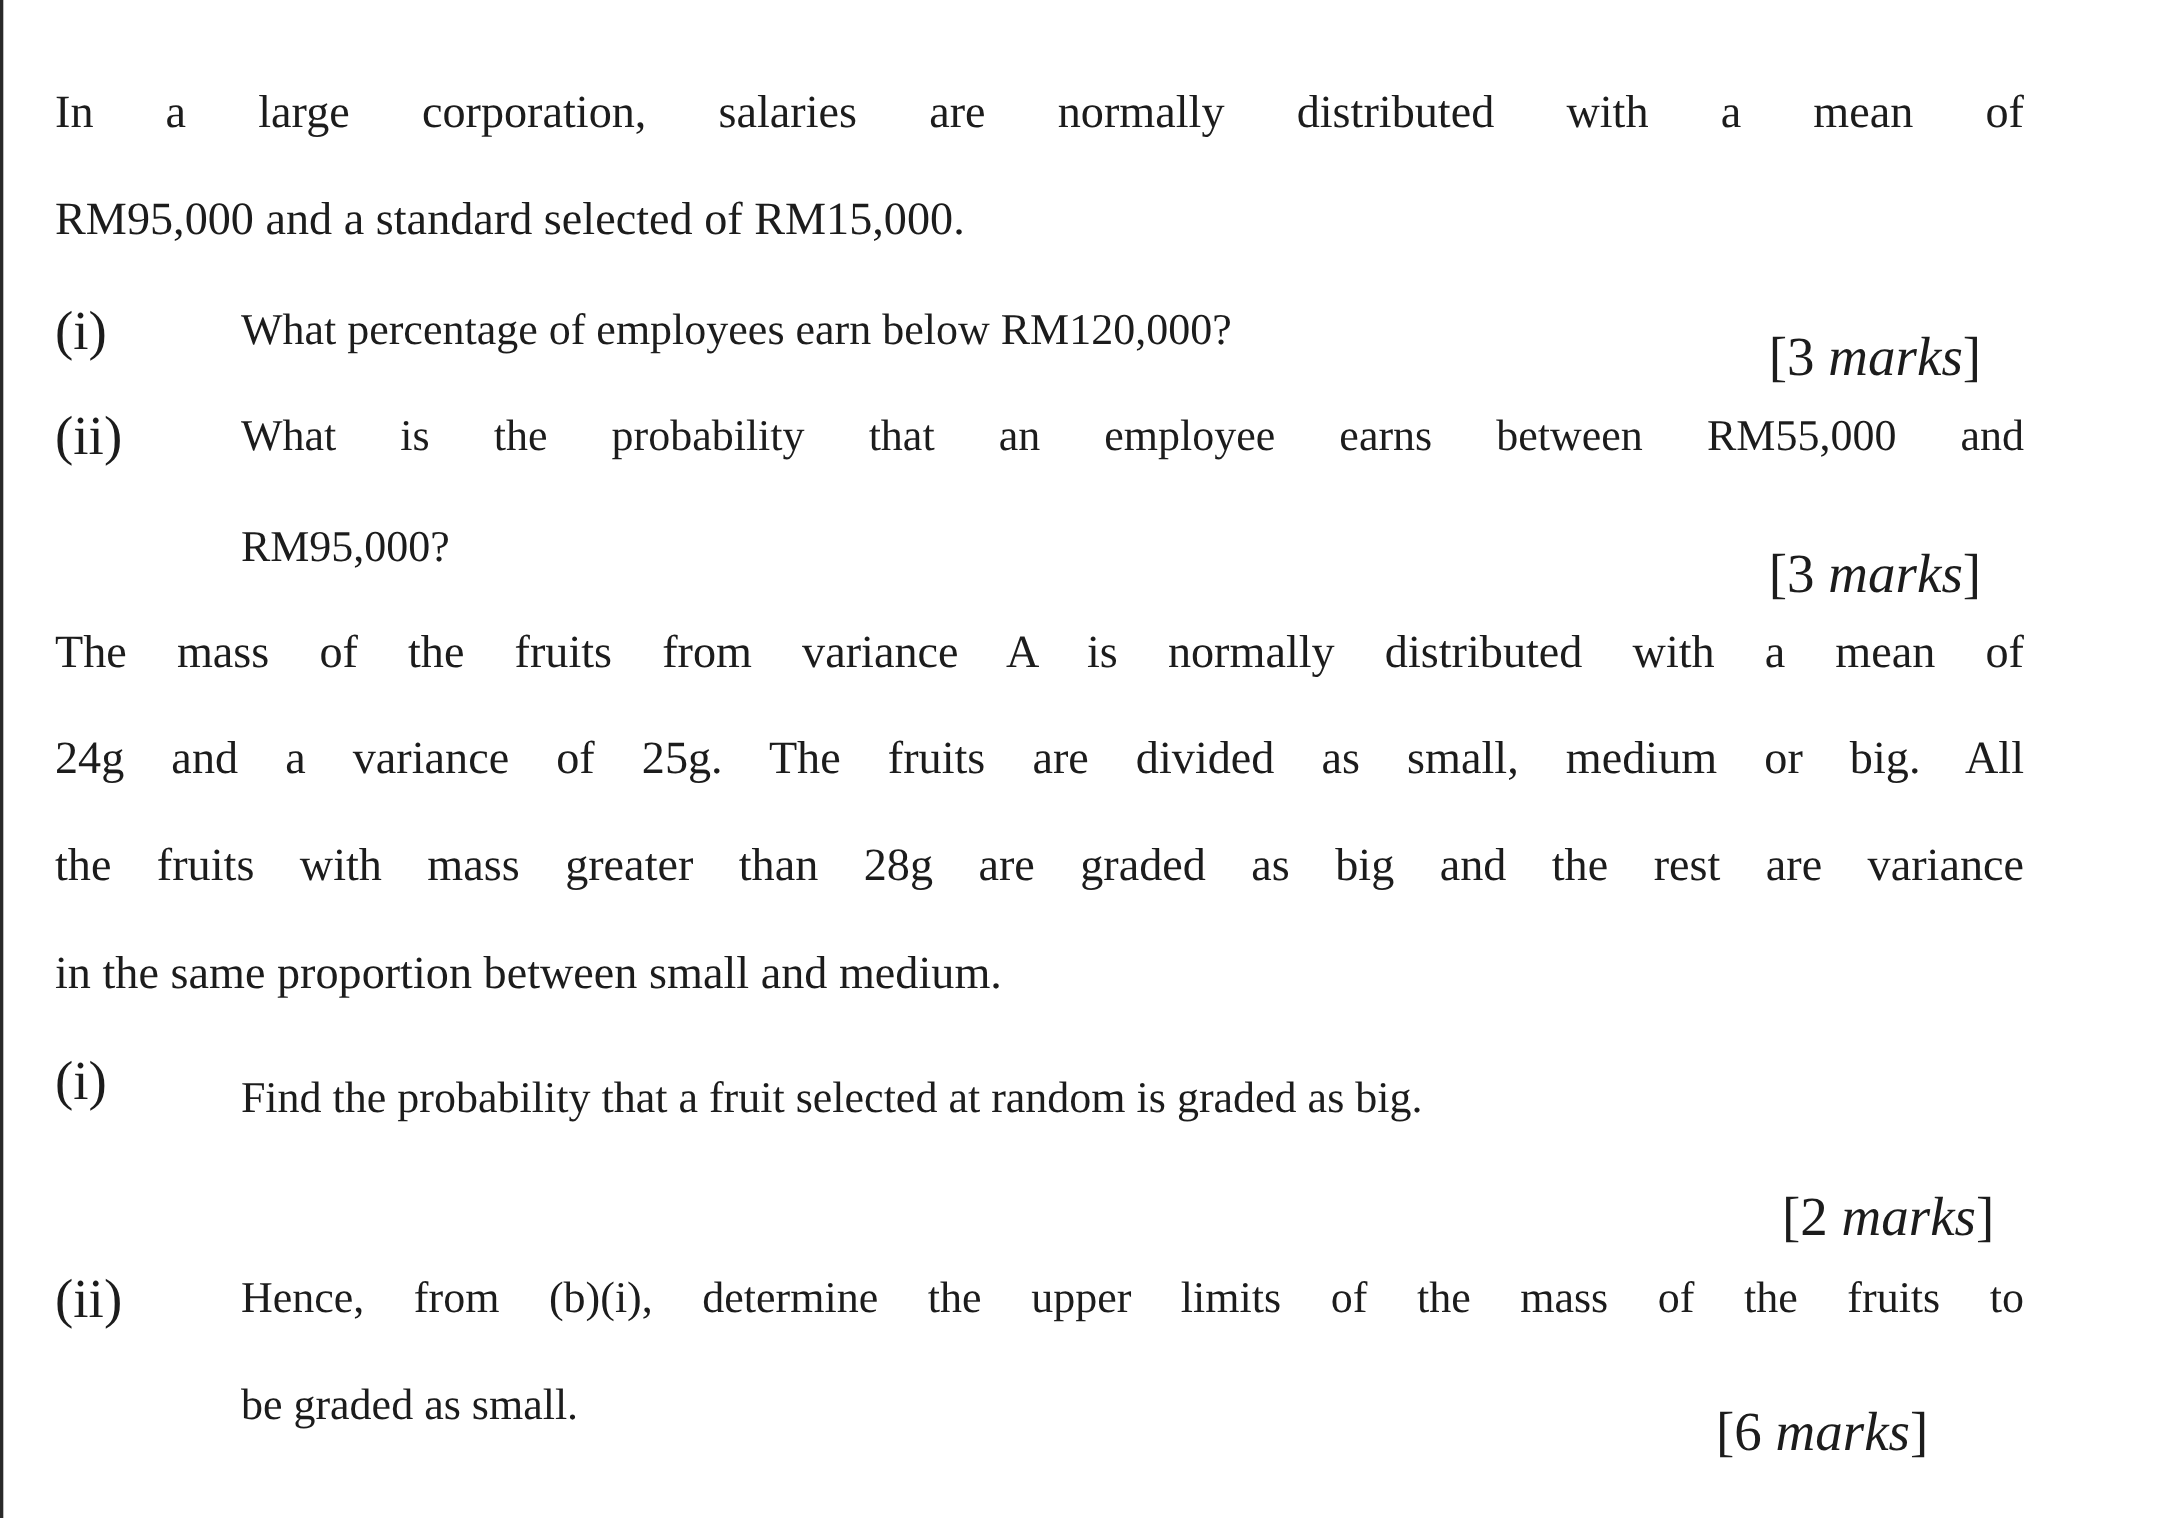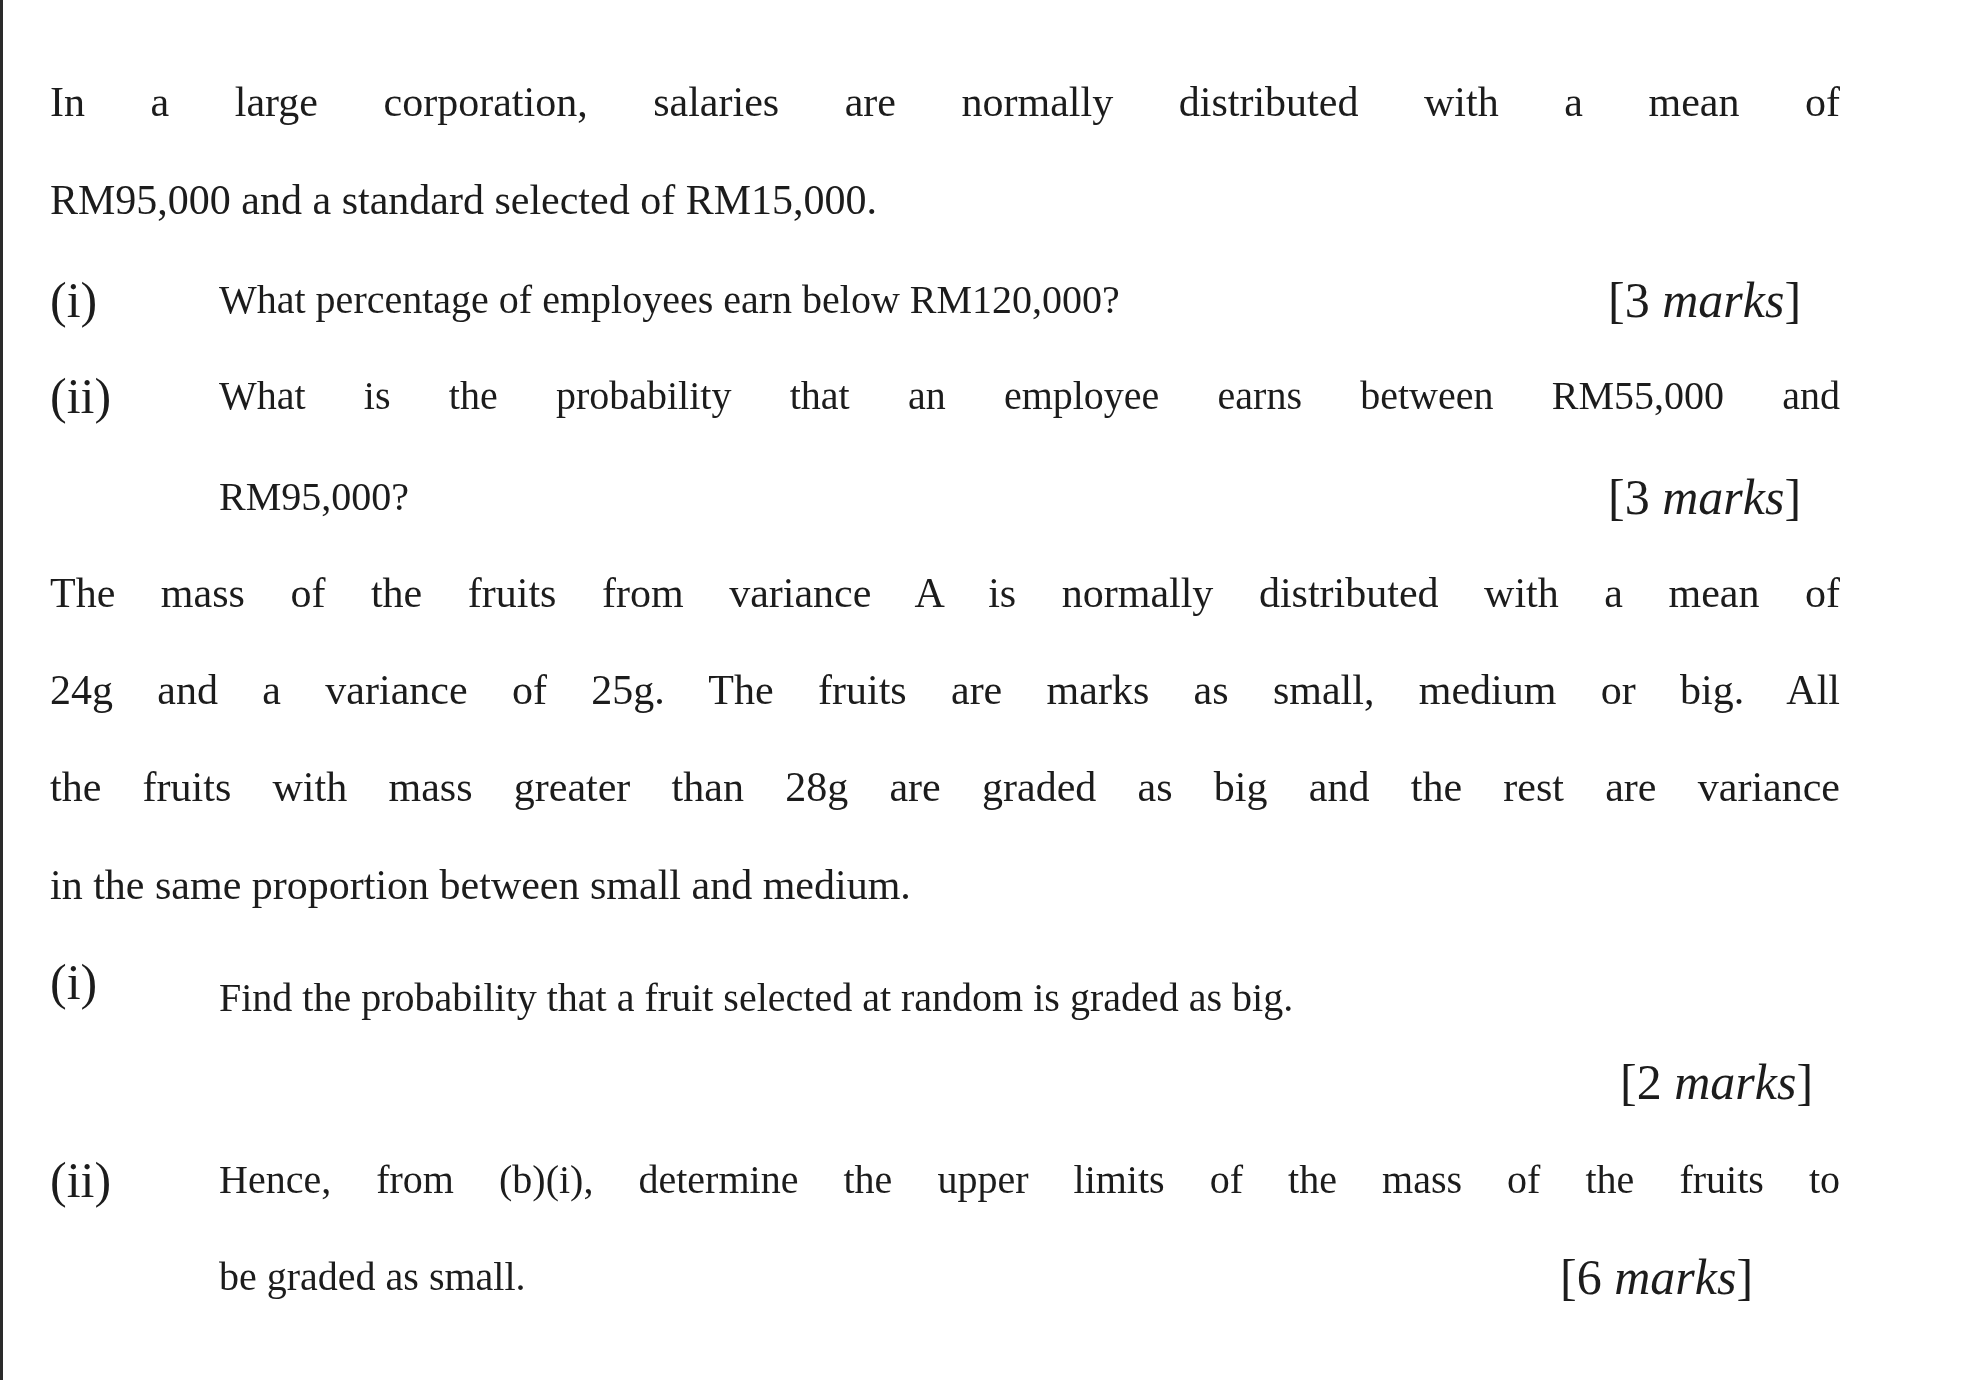--- a/index.html
+++ b/index.html
@@ -14,42 +14,42 @@
     background: #2a2a2a;
   }
   .line {
     position: absolute; left: 50px; width: 1790px;
     font-size: 42px; line-height: 60px; white-space: nowrap;
   }
   .justify { text-align: justify; text-align-last: justify; }
   .label { position: absolute; left: 50px; font-size: 50px; line-height: 60px; }
   .ind { position: absolute; left: 219px; font-size: 40px; line-height: 60px; white-space: nowrap; }
   .ind-just { width: 1621px; text-align: justify; text-align-last: justify; }
-  .marks { position: absolute; font-size: 50px; line-height: 60px; white-space: nowrap; }
+  .marks { position: absolute; font-size: 50px; line-height: 60px; white-space: nowrap; margin-top: 24px; }
   .marks i { font-style: italic; }
 </style>
 </head>
 <body>
 
 <div class="left-border"></div>
 
 <div class="line justify" style="top:72px">In a large corporation, salaries are normally distributed with a mean of</div>
 <div class="line" style="top:170px">RM95,000 and a standard selected of RM15,000.</div>
 
 <div class="label" style="top:270px">(i)</div>
 <div class="ind" style="top:270px">What percentage of employees earn below RM120,000?</div>
 <div class="marks" style="top:270px; left:1608px">[<span>3</span> <i>marks</i>]</div>
 
 <div class="label" style="top:366px">(ii)</div>
 <div class="ind ind-just" style="top:366px">What is the probability that an employee earns between RM55,000 and</div>
 <div class="ind" style="top:467px">RM95,000?</div>
 <div class="marks" style="top:467px; left:1608px">[<span>3</span> <i>marks</i>]</div>
 
 <div class="line justify" style="top:563px">The mass of the fruits from variance A is normally distributed with a mean of</div>
-<div class="line justify" style="top:660px">24g and a variance of 25g. The fruits are marks as small, medium or big. All</div>
+<div class="line justify" style="top:660px">24g and a variance of 25g. The fruits are divided as small, medium or big. All</div>
 <div class="line justify" style="top:757px">the fruits with mass greater than 28g are graded as big and the rest are variance</div>
 <div class="line" style="top:855px">in the same proportion between small and medium.</div>
 
 <div class="label" style="top:952px">(i)</div>
 <div class="ind" style="top:968px">Find the probability that a fruit selected at random is graded as big.</div>
 <div class="marks" style="top:1052px; left:1620px">[<span>2</span> <i>marks</i>]</div>
 
 <div class="label" style="top:1150px">(ii)</div>
 <div class="ind ind-just" style="top:1150px">Hence, from (b)(i), determine the upper limits of the mass of the fruits to</div>
 <div class="ind" style="top:1247px">be graded as small.</div>

